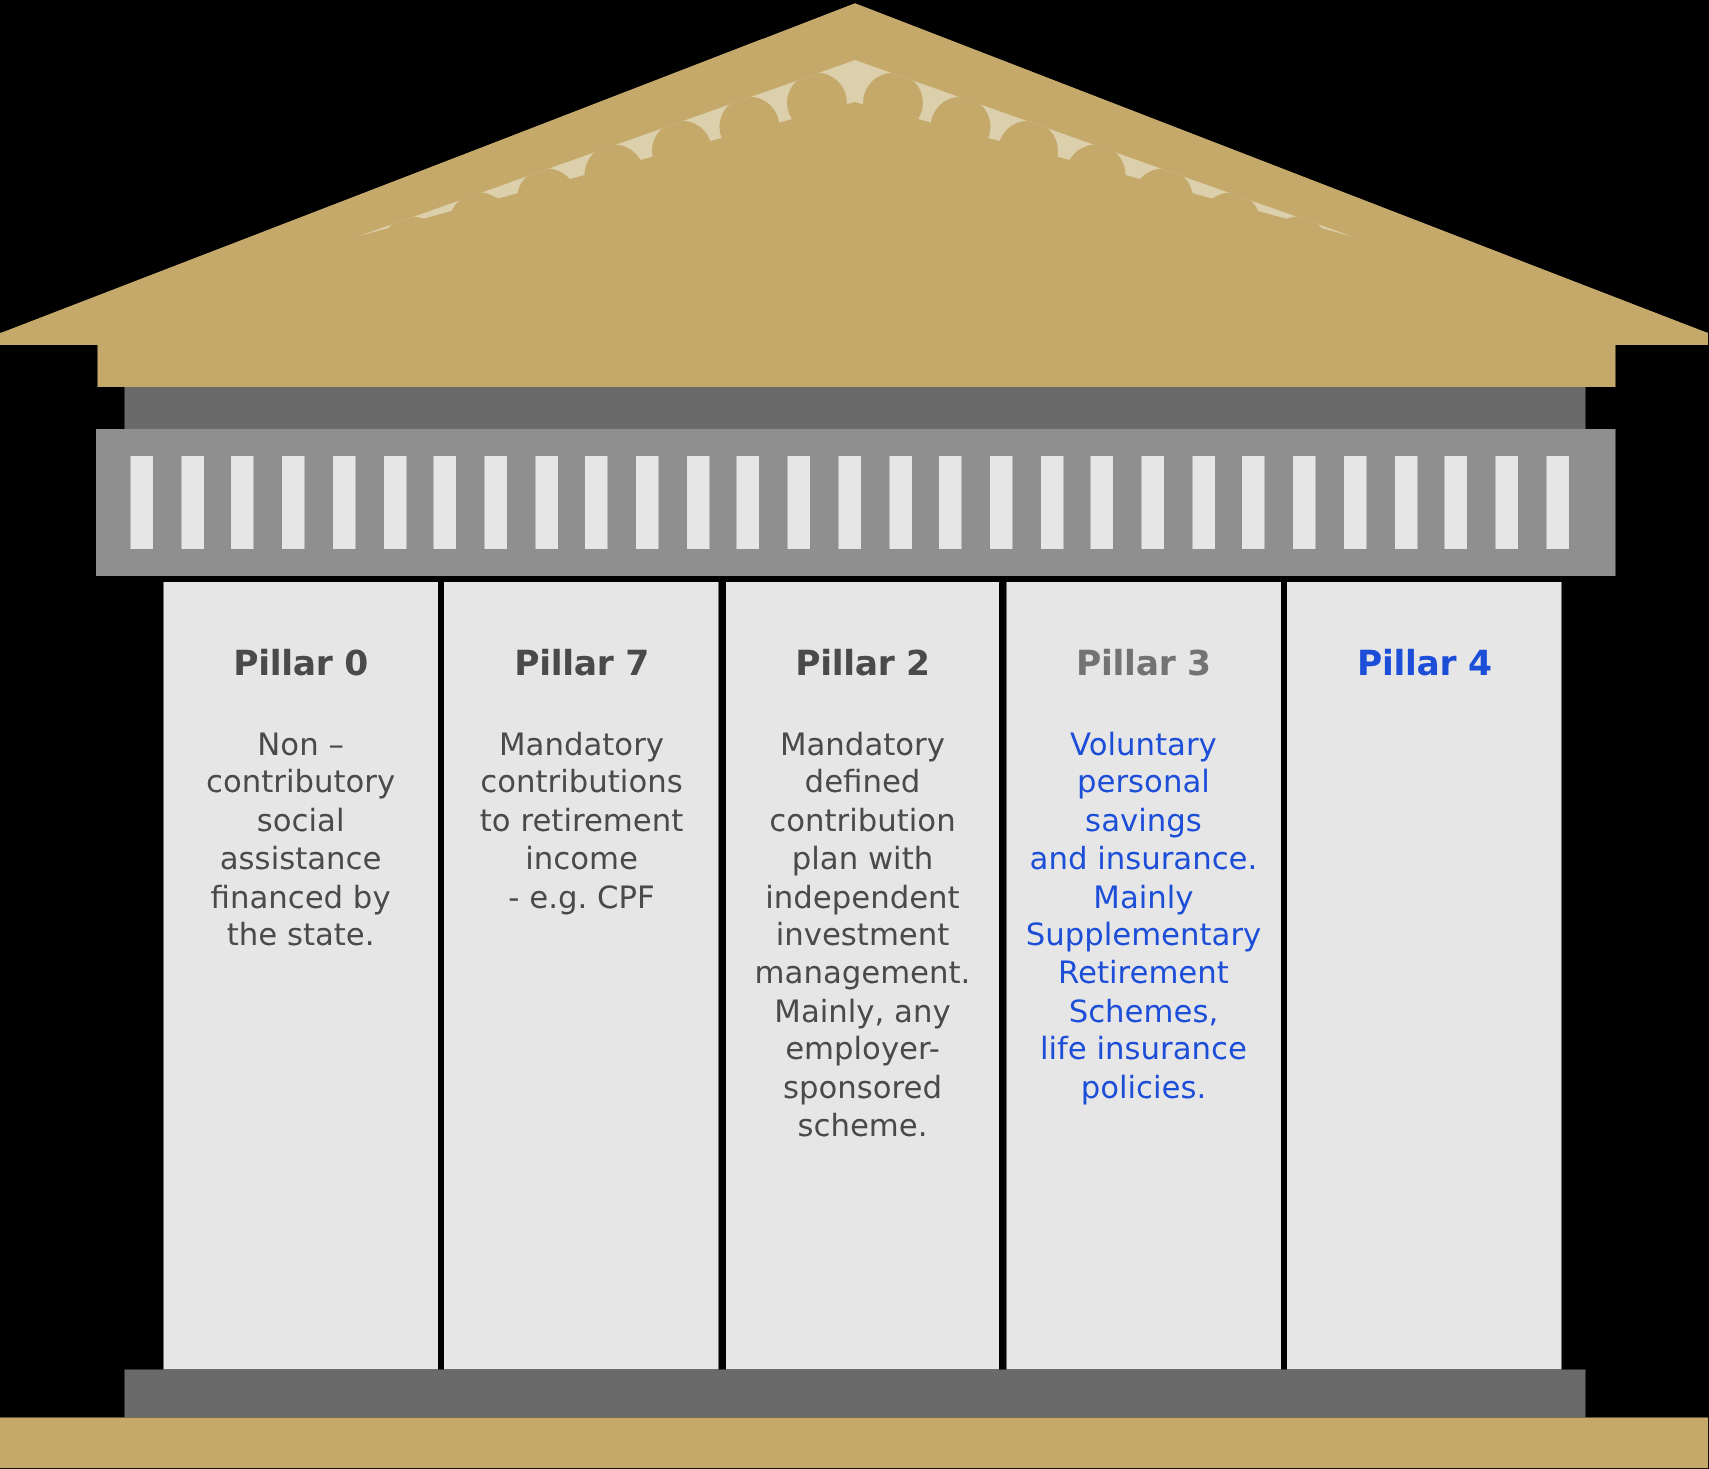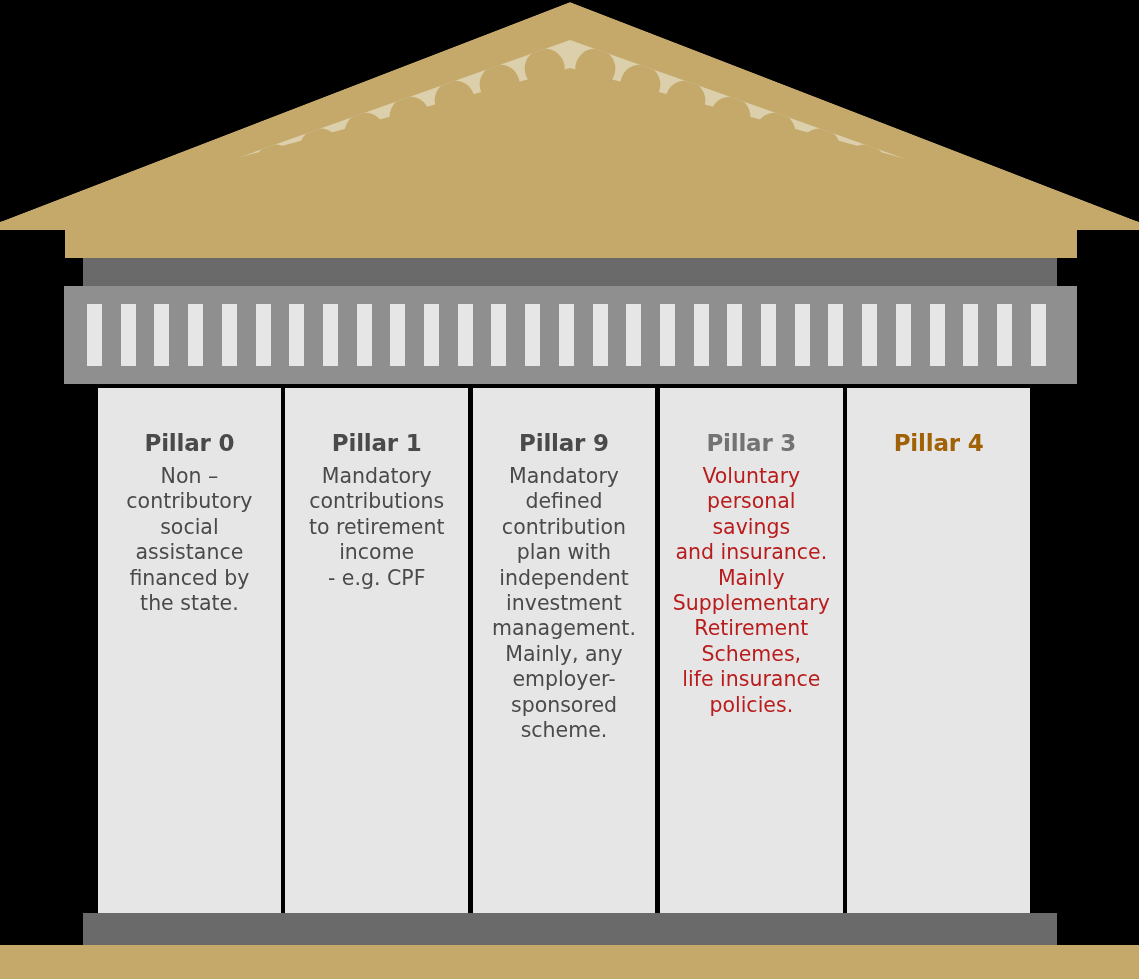--- a/index.html
+++ b/index.html
@@ -56,21 +56,21 @@
     position: absolute;
     top: 18px;
     width: 15px;
     height: 62px;
     background: #E6E6E6;
   }
 
   
   .pillars {
     position: absolute;
-    left: 98px;
+    left: 109px;
     top: 388px;
     width: 932px;
     height: 525px;
   }
   .pillar {
     position: absolute;
     top: 0;
     height: 525px;
     background: #E6E6E6;
     box-sizing: border-box;
@@ -87,21 +87,21 @@
     font-size: 23px;
     font-weight: bold;
     color: #4A4A4A;
     margin-top: 42px;
     letter-spacing: -0.2px;
   }
   .pillar-body {
     font-size: 20.5px;
     line-height: 25.4px;
     color: #4A4A4A;
-    margin-top: 8px;
+    margin-top: 28px;
     white-space: pre-line;
   }
 
   
   .dark-band-bottom {
     position: absolute;
     left: 83px;
     top: 913px;
     width: 974px;
     height: 32px;
@@ -241,62 +241,62 @@
             <div class="pillar-body" style="color: rgb(74, 74, 74);">Non –
 contributory
 social
 assistance
 financed by
 the state.</div>
           </div>
         </div>
         <div class="pillar" style="left: 187.3px; width: 182.8px; background: rgb(230, 230, 230);">
           <div class="pillar-inner">
-            <div class="pillar-title" style="color: rgb(74, 74, 74);">Pillar 1</div>
+            <div class="pillar-title" style="color: rgb(74, 74, 74);">Pillar 7</div>
             <div class="pillar-body" style="color: rgb(74, 74, 74);">Mandatory
 contributions
 to retirement
 income
 - e.g. CPF</div>
           </div>
         </div>
         <div class="pillar" style="left: 374.6px; width: 182.8px; background: rgb(230, 230, 230);">
           <div class="pillar-inner">
-            <div class="pillar-title" style="color: rgb(74, 74, 74);">Pillar 9</div>
+            <div class="pillar-title" style="color: rgb(74, 74, 74);">Pillar 2</div>
             <div class="pillar-body" style="color: rgb(74, 74, 74);">Mandatory
 defined
 contribution
 plan with
 independent
 investment
 management.
 Mainly, any
 employer-
 sponsored
 scheme.</div>
           </div>
         </div>
         <div class="pillar" style="left: 561.9px; width: 182.8px; background: rgb(230, 230, 230);">
           <div class="pillar-inner">
             <div class="pillar-title" style="color: #737373;">Pillar 3</div>
-            <div class="pillar-body" style="color: #b91c1c;">Voluntary
+            <div class="pillar-body" style="color: #1d4ed8;">Voluntary
 personal
 savings
 and insurance.
 Mainly
 Supplementary
 Retirement
 Schemes,
 life insurance
 policies.</div>
           </div>
         </div>
         <div class="pillar" style="left: 749.2px; width: 182.8px; background: rgb(230, 230, 230);">
           <div class="pillar-inner">
-            <div class="pillar-title" style="color: #a16207;">Pillar 4</div>
+            <div class="pillar-title" style="color: #1d4ed8;">Pillar 4</div>
           </div>
         </div>
       </div>
   </div>
 
   <div class="dark-band-bottom"></div>
   <div class="gold-base"></div>
 
 </div>
 

